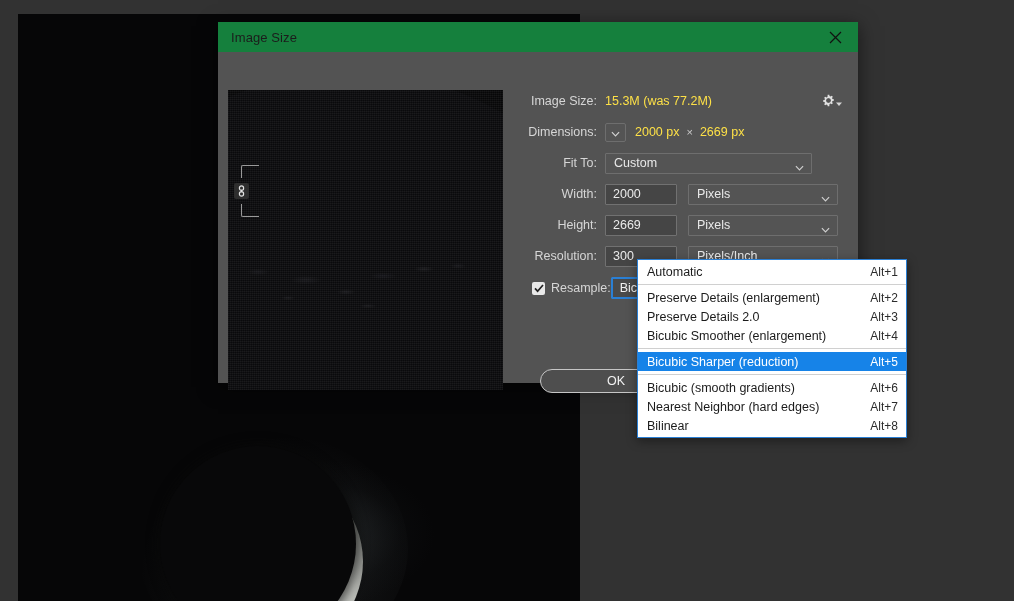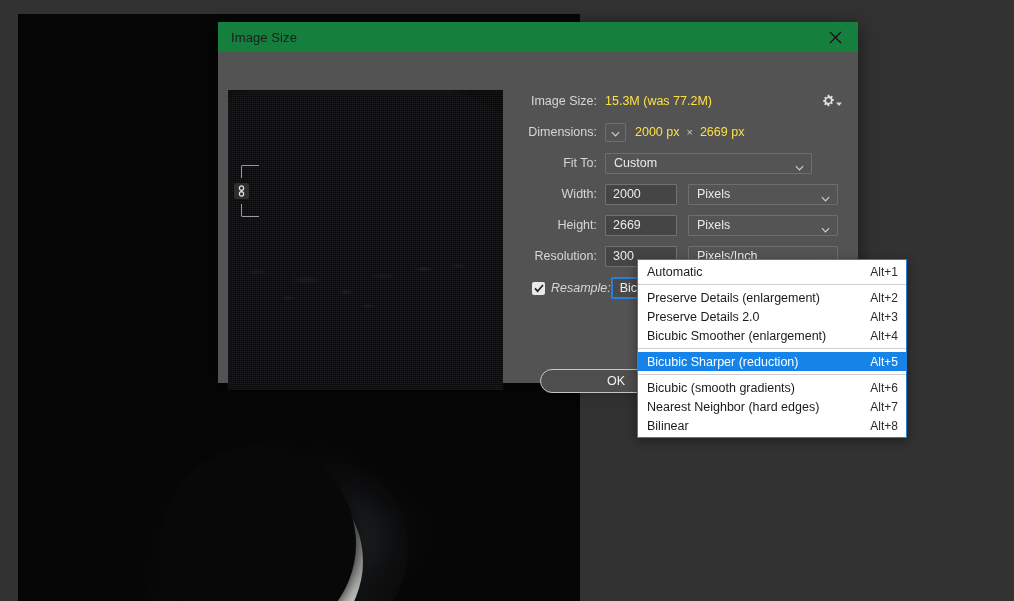--- a/index.html
+++ b/index.html
@@ -149,21 +149,21 @@
     display:flex;align-items:center;justify-content:center;cursor:pointer;
   }
 
   
   #resample-row{display:flex;align-items:center;height:22px;margin-top:10px;}
   #resample-checkbox{
     width:13px;height:13px;background:#e9e9e9;border-radius:2px;
     display:flex;align-items:center;justify-content:center;
     margin-left:17px;margin-right:6px;cursor:pointer;flex:none;
   }
-  #resample-label{font-size:12.5px;color:#d6d6d6;white-space:nowrap;font-style:italic;}
+  #resample-label{font-size:12.5px;color:#d6d6d6;white-space:nowrap;}
   #resample-combo{
     width:205px;height:22px;background:#4a4a4a;border:1px solid #2a7fd4;
     box-shadow:0 0 0 1px #2a7fd4 inset;
     border-radius:1px;display:flex;align-items:center;position:relative;
     font-size:12.5px;color:#f0f0f0;padding-left:8px;box-sizing:border-box;cursor:pointer;
   }
 
   
   #ok-button{
     position:absolute;left:322px;top:317px;width:152px;height:24px;

